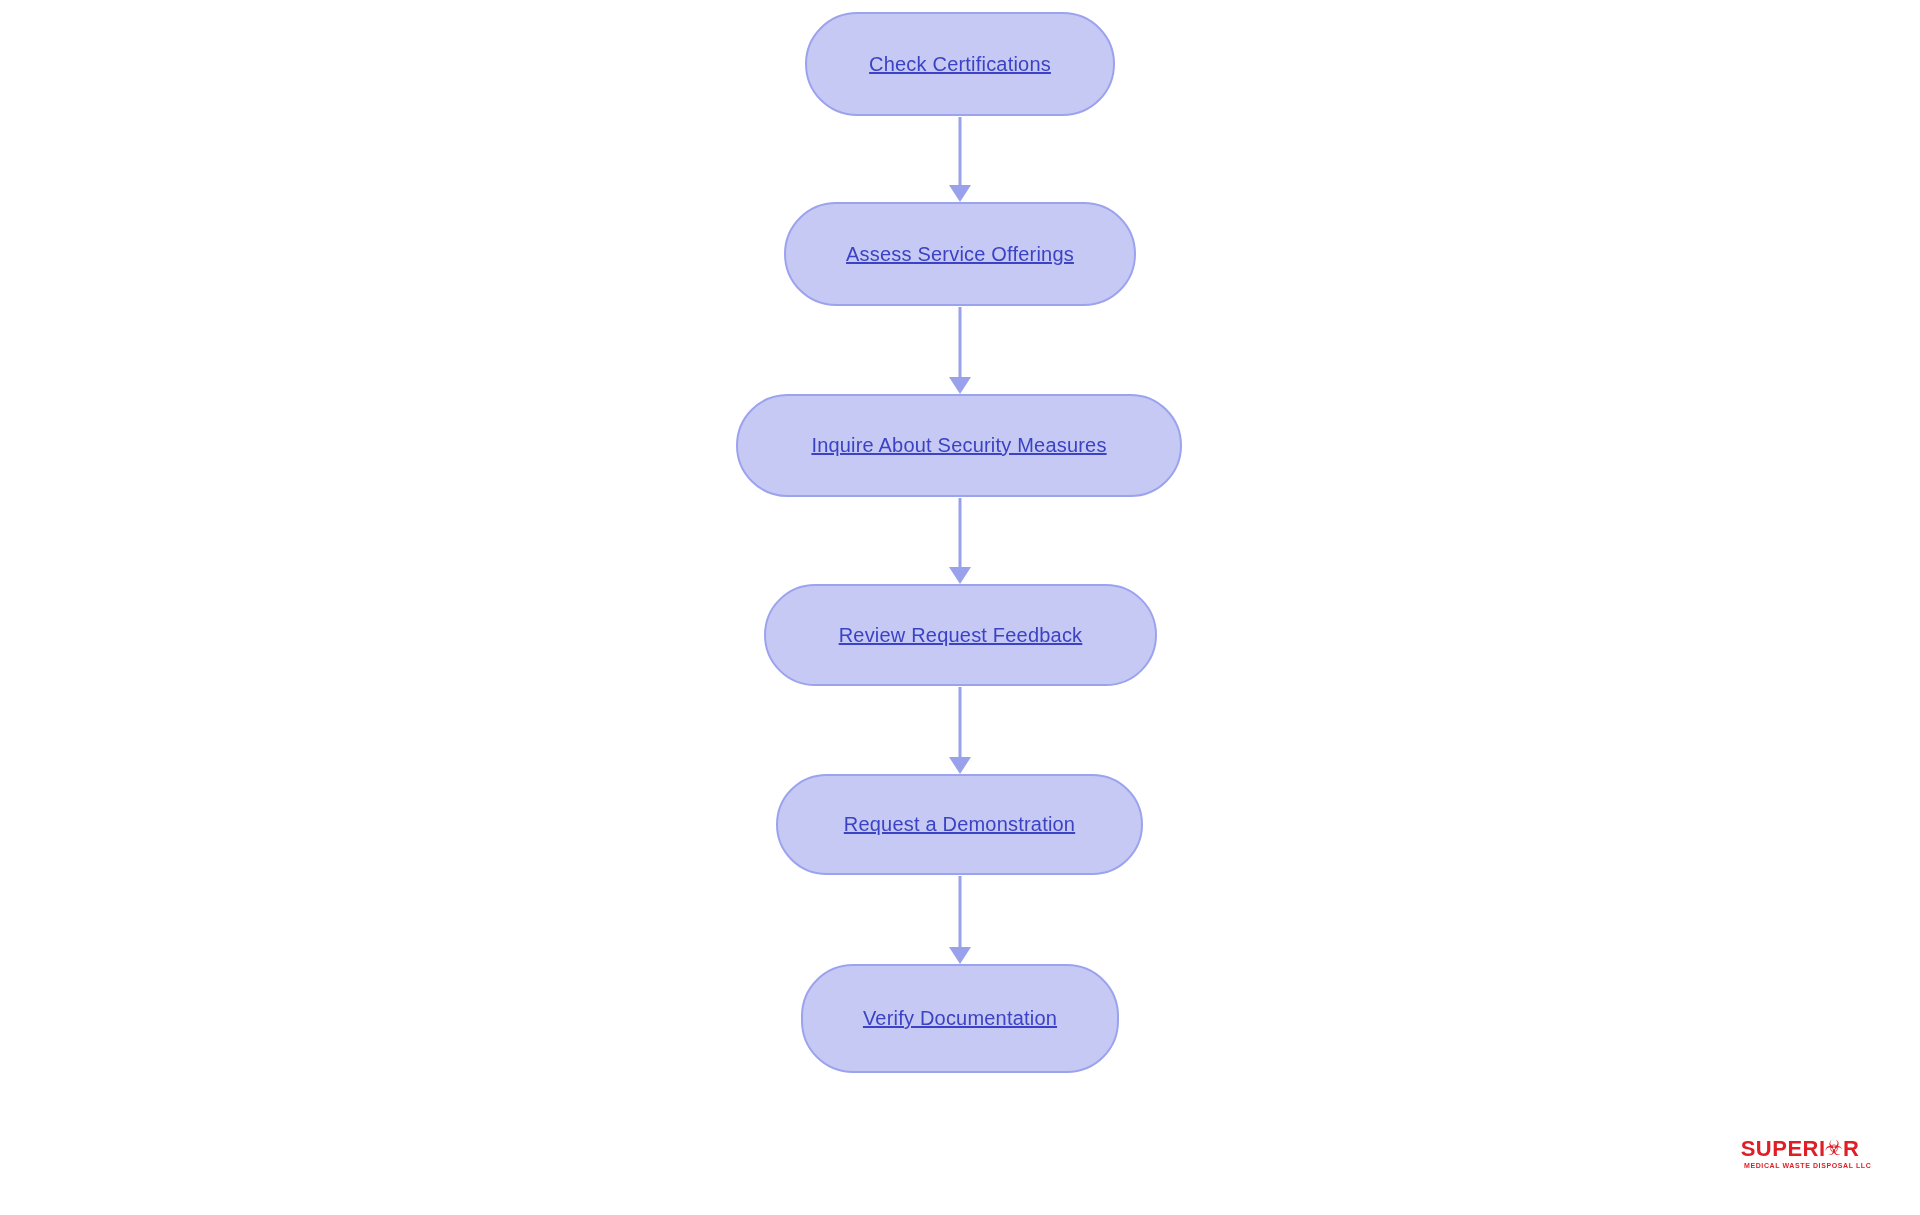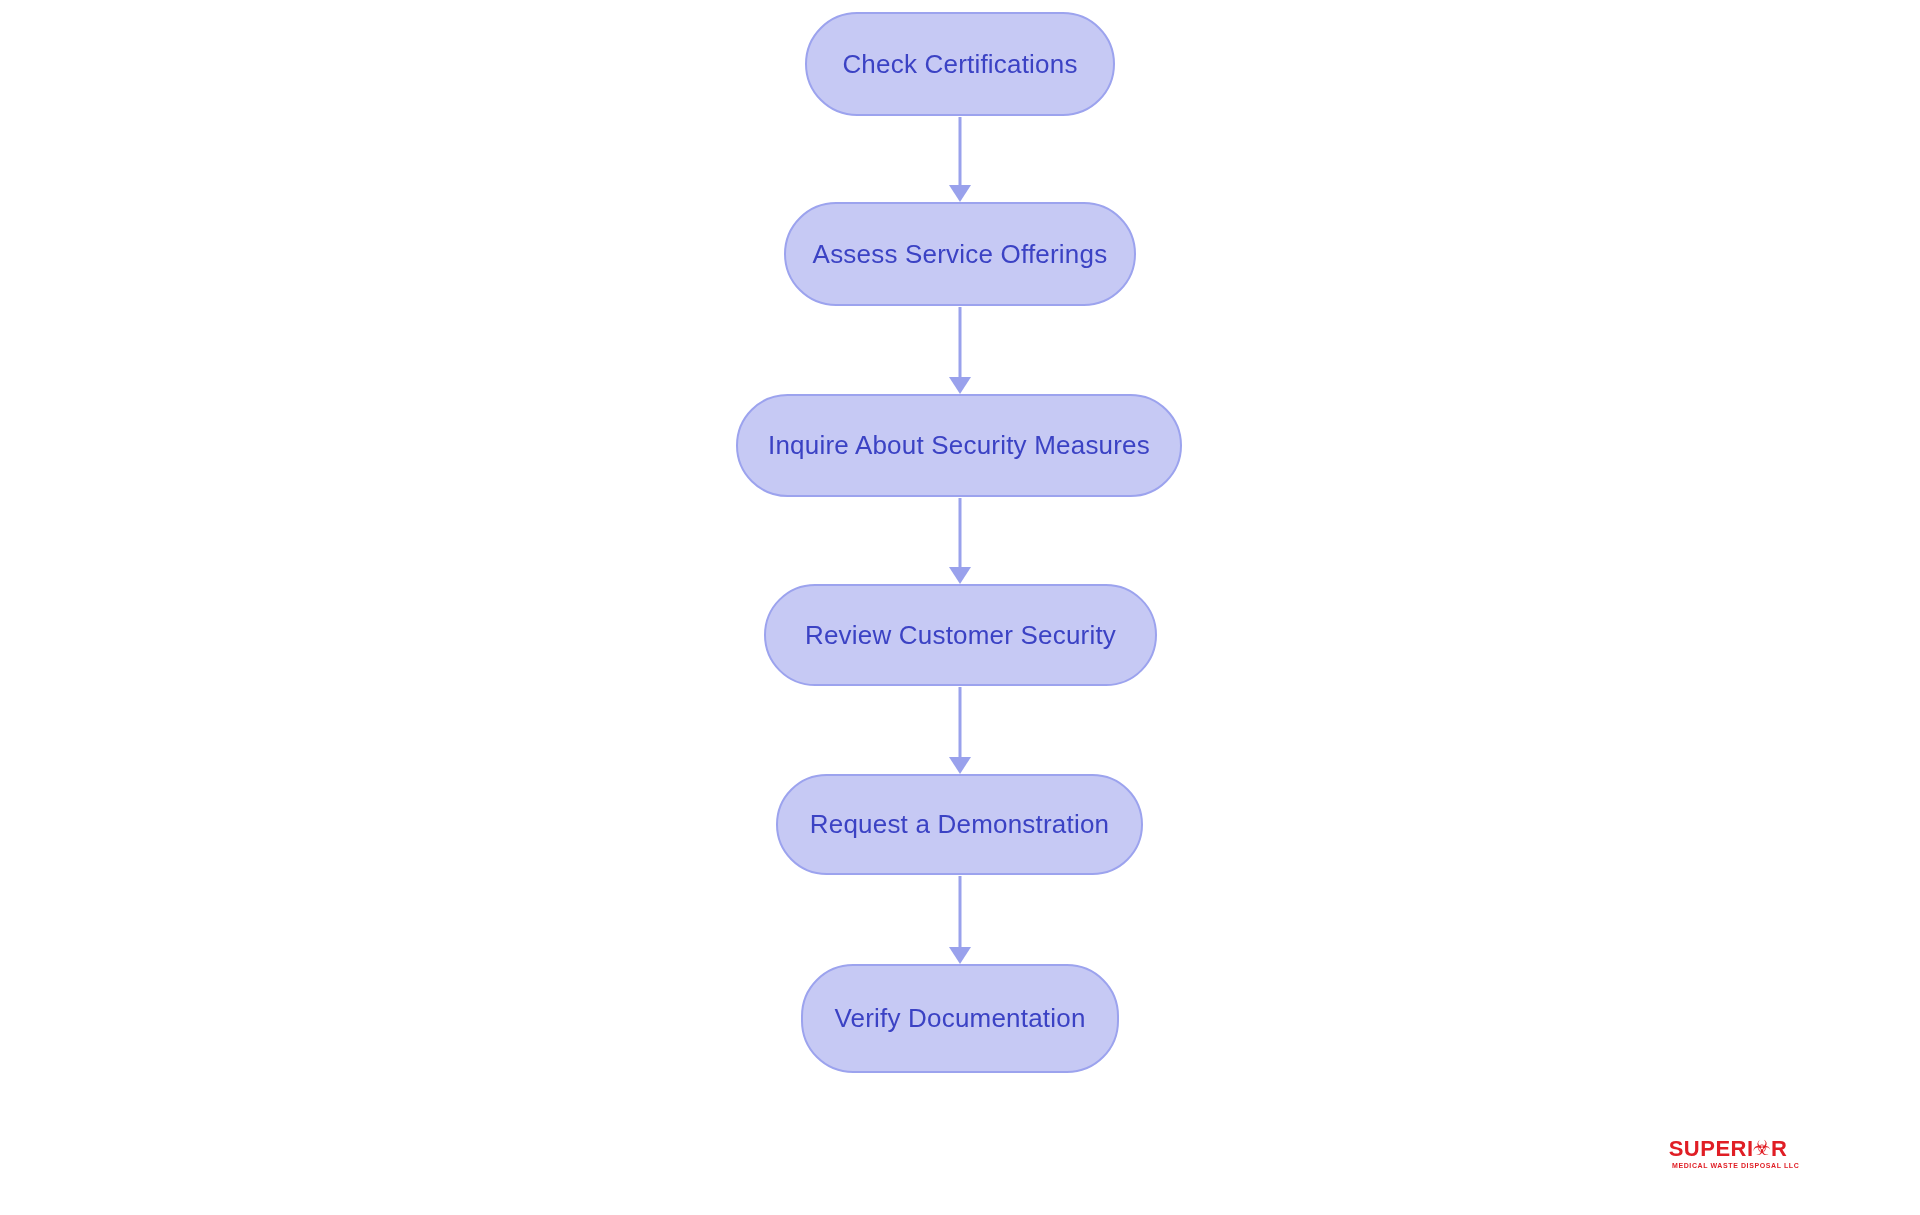--- a/index.html
+++ b/index.html
@@ -20,24 +20,25 @@
   
   .node {
     position: absolute;
     display: flex;
     align-items: center;
     justify-content: center;
     background: var(--node-fill, #c6c9f4);
     border: 2px solid var(--node-border, #9ca3ee);
     border-radius: 52px;
     color: var(--node-text, #3b42c4);
-    font-size: 26px;
+    font-size: 20px;
     letter-spacing: 0.2px;
     white-space: nowrap;
     text-align: center;
+    text-decoration: underline;
   }
   .n1 { left: 805px; top: 12px;  width: 310px; height: 104px; }
   .n2 { left: 784px; top: 202px; width: 352px; height: 104px; text-align: right; }
   .n3 { left: 736px; top: 394px; width: 446px; height: 103px; }
   .n4 { left: 764px; top: 584px; width: 393px; height: 102px; }
   .n5 { left: 776px; top: 774px; width: 367px; height: 101px; }
   .n6 { left: 801px; top: 964px; width: 318px; height: 109px; }
 
   
   .arrow {
@@ -66,21 +67,21 @@
     width: 0;
     height: 0;
     border-left: 11px solid transparent;
     border-right: 11px solid transparent;
     border-top: 17px solid var(--arrow-color, #99a1ec);
   }
 
   
   .watermark {
     position: absolute;
-    left: 1672px;
+    left: 1744px;
     top: 1138px;
     width: 112px;
     text-align: center;
     color: var(--brand-color, #e01e25);
     line-height: 1;
     user-select: none;
   }
   .brand-line {
     font-weight: bold;
     font-size: 22px;
@@ -131,21 +132,21 @@
   <div class="node n3">
     <span>Inquire About Security Measures</span>
   </div>
 
   <div class="arrow a3">
     <div class="line"></div>
     <div class="head"></div>
   </div>
 
   <div class="node n4">
-    <span>Review Customer Security</span>
+    <span>Review Request Feedback</span>
   </div>
 
   <div class="arrow a4">
     <div class="line"></div>
     <div class="head"></div>
   </div>
 
   <div class="node n5">
     <span>Request a Demonstration</span>
   </div>

